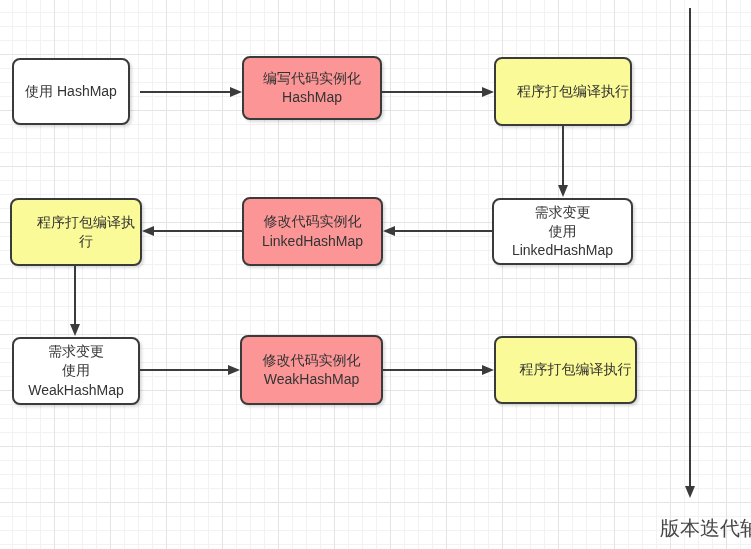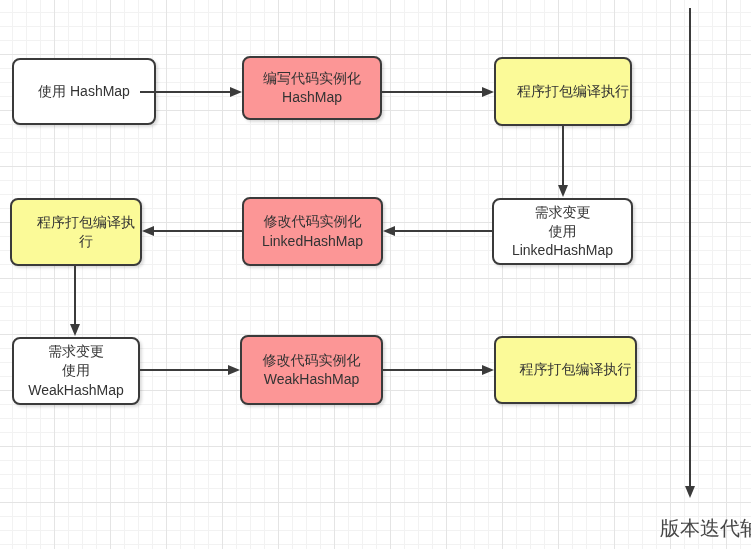--- a/index.html
+++ b/index.html
@@ -83,21 +83,21 @@
     font-size: 20px;
     color: #474747;
     white-space: nowrap;
   }
 </style>
 </head>
 <body>
 
 <div class="canvas">
 
-  <div class="node white" style="left:12px; top:58px; width:144px; height:67px;">
+  <div class="node white" style="left:12px; top:58px; width:118px; height:67px;">
     <div>使用 HashMap</div>
   </div>
 
   <div class="arrow h-arrow right" style="left:140px; top:86px; width:102px;">
     <div class="line"></div>
     <div class="head"></div>
   </div>
 
   <div class="node pink" style="left:242px; top:56px; width:140px; height:64px;">
     <div>编写代码实例化</div>

